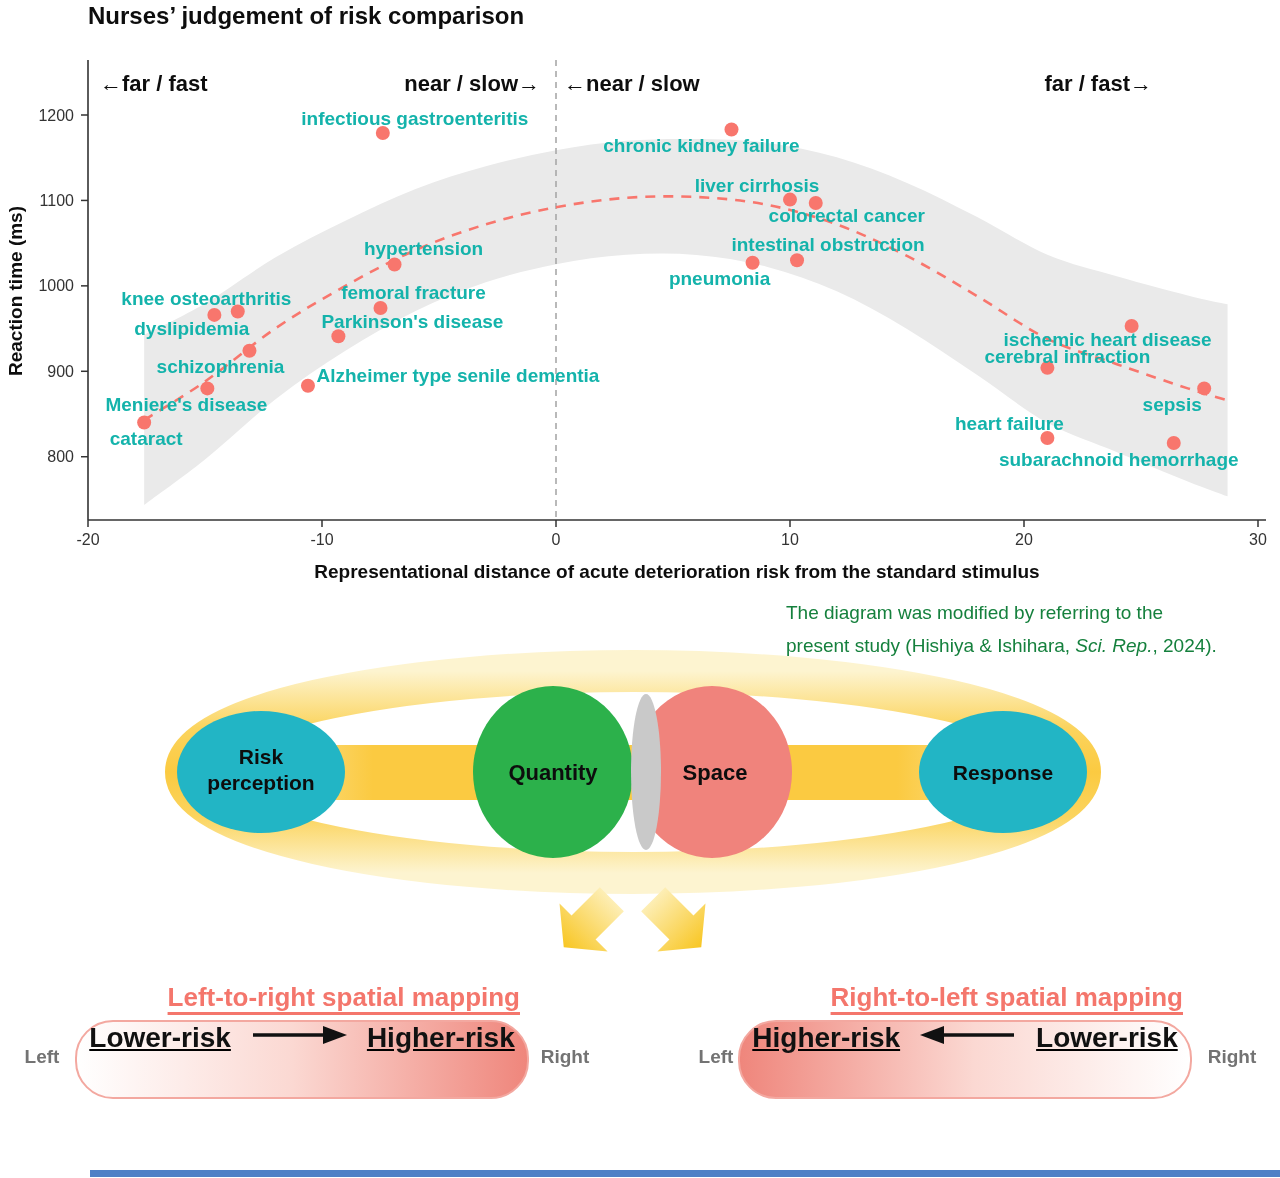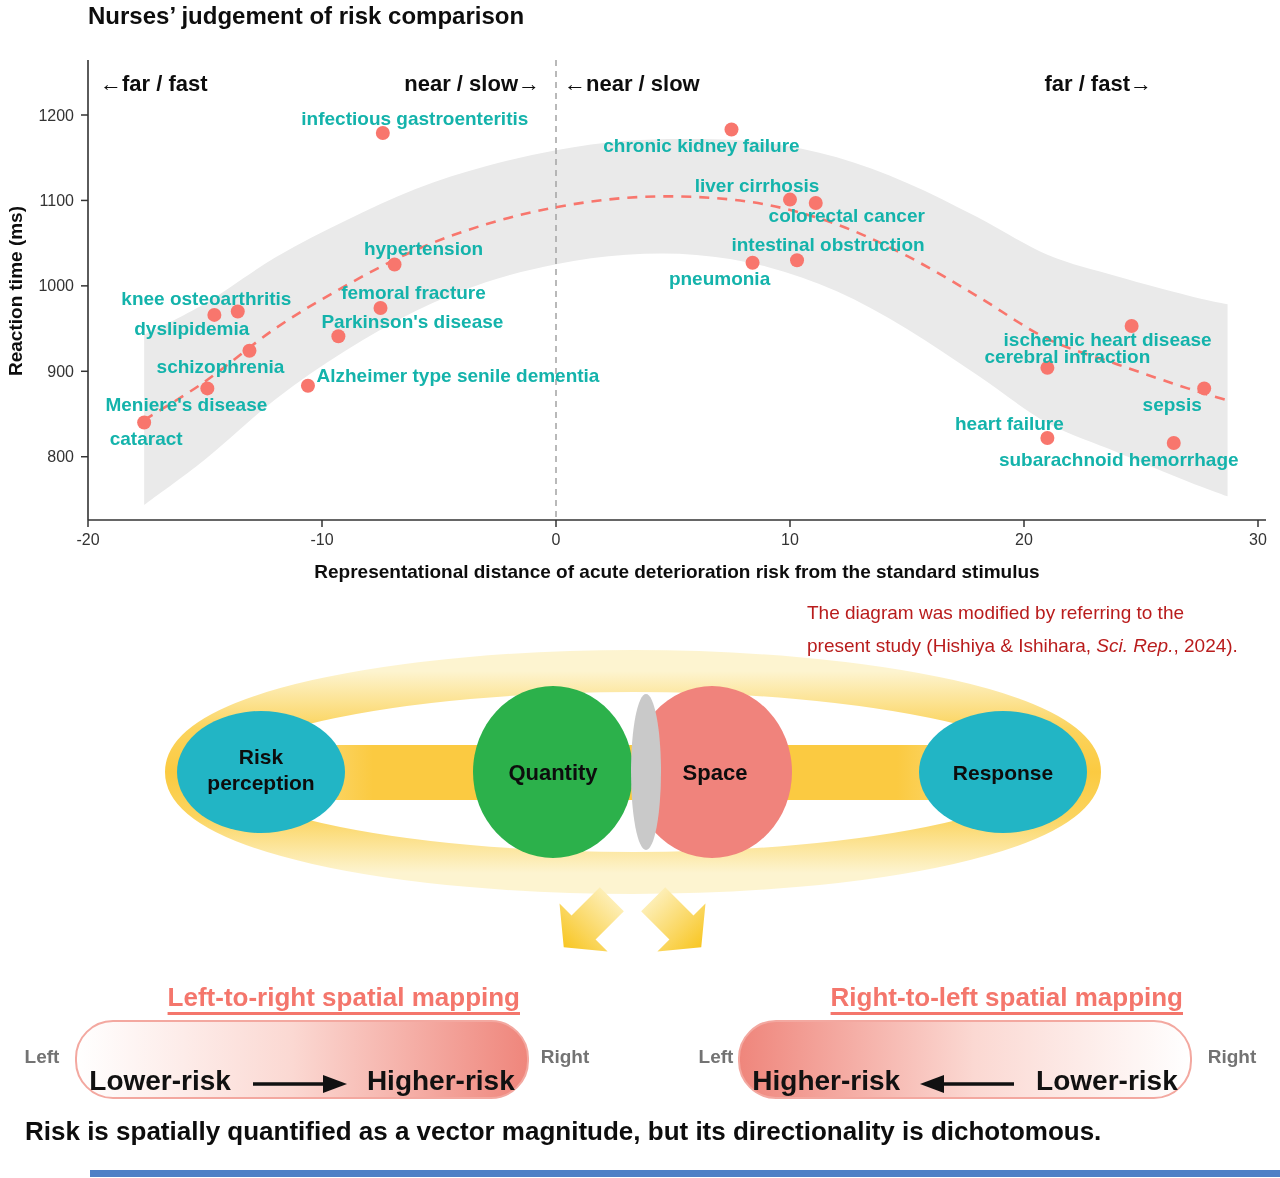--- a/index.html
+++ b/index.html
@@ -1,25 +1,25 @@
 <!DOCTYPE html>
 <html><head>
 <meta charset="utf-8">
 <style>
   html,body{margin:0;padding:0;background:#ffffff;}
   #fig{position:relative;width:1280px;height:1178px;background:#fff;overflow:hidden;
        font-family:"Liberation Sans", sans-serif;}
   svg text{font-family:"Liberation Sans", sans-serif;}
   .abs{position:absolute;}
-  .caption{font-size:19px;line-height:33px;color:#b91c1c;white-space:nowrap;margin-left:21px;}
+  .caption{font-size:19px;line-height:33px;color:#15803d;white-space:nowrap;}
   .caption .it{font-style:italic;}
   .map-title{font-size:26px;font-weight:bold;color:#f4766c;text-align:right;white-space:nowrap;
              text-decoration:underline;text-decoration-thickness:3px;text-underline-offset:6px;}
-  .pill{border-radius:38px;border:2px solid #f3a8a0;display:flex;align-items:flex-end;
-        justify-content:center;gap:18px;}
+  .pill{border-radius:38px;border:2px solid #f3a8a0;display:flex;align-items:flex-start;
+        justify-content:center;gap:18px;text-decoration:underline;}
   .pill-left{background:linear-gradient(to right,#ffffff 0%,#fbd8d2 48%,#ef867c 100%);}
   .pill-right{background:linear-gradient(to left,#ffffff 0%,#fbd8d2 48%,#ef867c 100%);}
   .pill-text{font-size:28px;font-weight:bold;color:#111;white-space:nowrap;}
   .side-label{font-size:19px;font-weight:bold;color:#737373;text-align:center;}
   .conclusion{font-size:26px;font-weight:bold;color:#0d0d0d;white-space:nowrap;}
   .blue-bar{background:#4f80c6;}
 </style>
 </head>
 <body>
 
@@ -187,16 +187,15 @@
     <span class="pill-text">Higher-risk</span>
     <svg width="100" height="26">
       <line x1="96" y1="13" x2="24" y2="13" stroke="#111" stroke-width="3.4"></line>
       <polygon points="26,4 2,13 26,22" fill="#111"></polygon>
     </svg>
     <span class="pill-text">Lower-risk</span>
   </div>
   <div class="abs side-label" style="left:690px;top:1046px;width:52px;">Left</div>
   <div class="abs side-label" style="left:1196px;top:1046px;width:72px;">Right</div>
 
-  <div class="abs conclusion" style="left:25px;top:1116px;">Risk is spatially quantified as a vector magnitude, but its directionality is dichotomous.</div>
 
   <div class="abs blue-bar" style="left:90px;top:1170px;width:1190px;height:7px;"></div>
 </div>
 
 </body></html>

